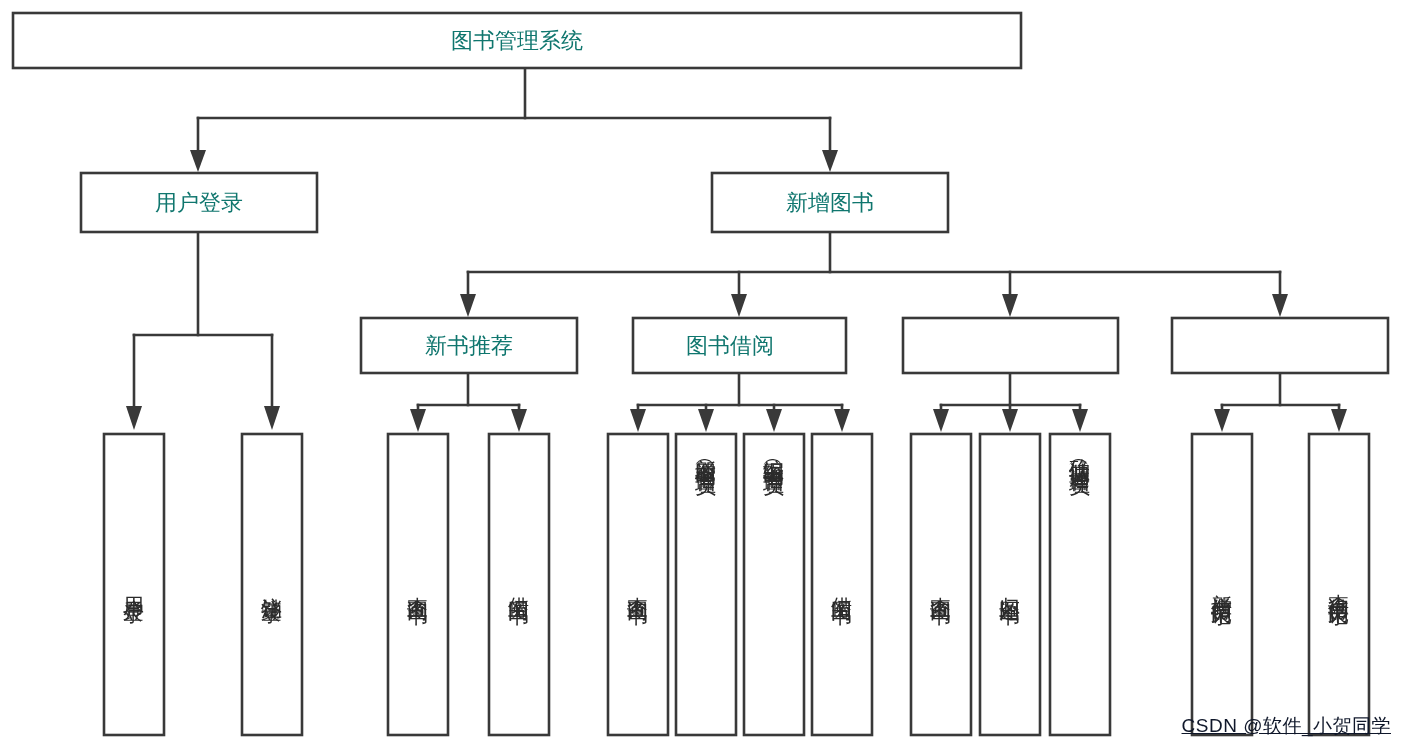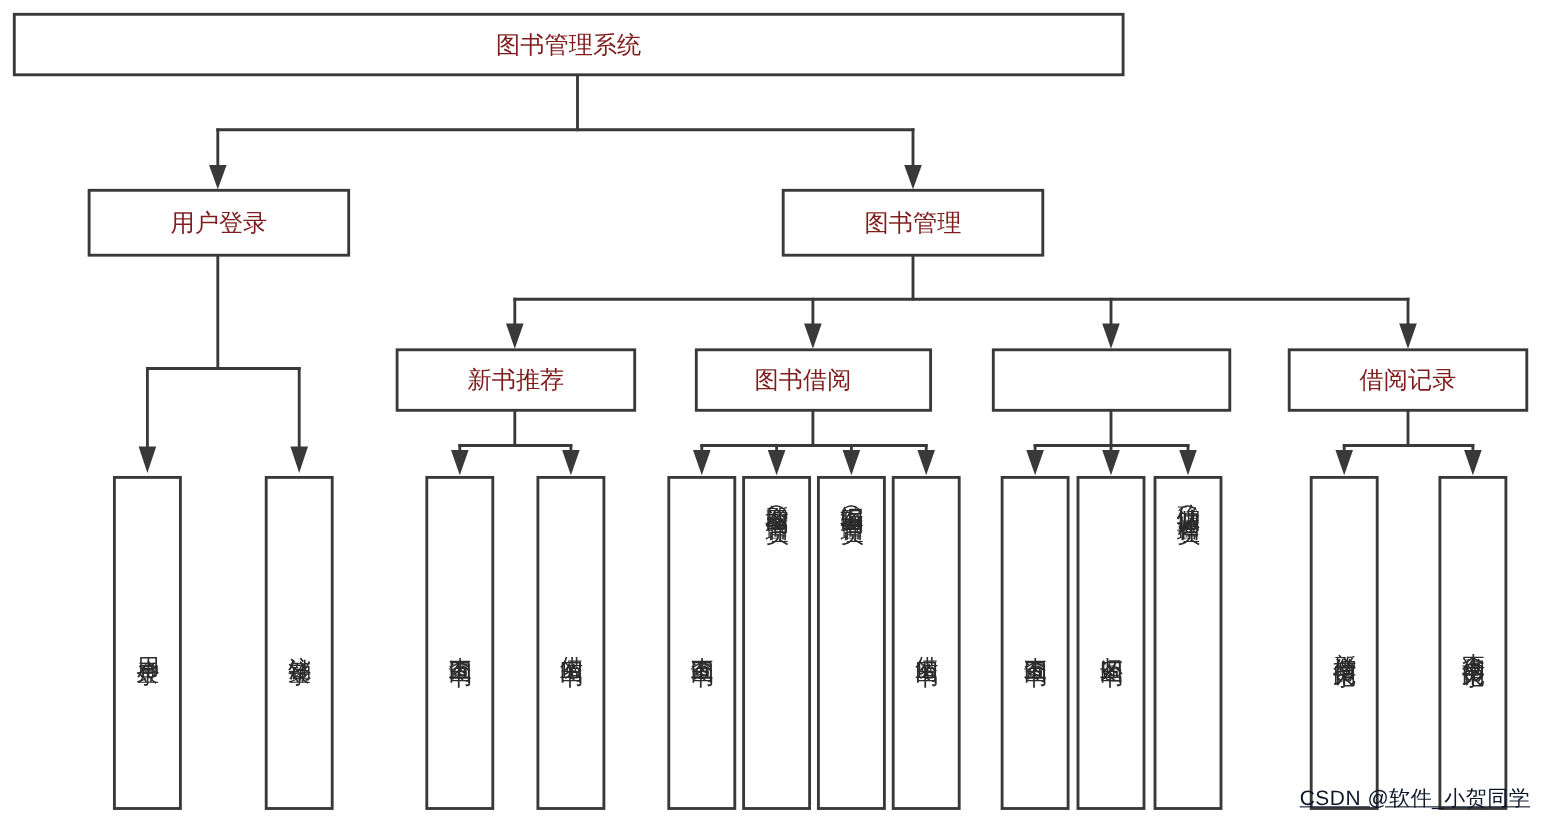--- a/index.html
+++ b/index.html
@@ -61,21 +61,21 @@
   .horiz-text-wrap {
     position: absolute;
     display: flex;
     align-items: center;
     justify-content: center;
     pointer-events: none;
   }
   .horiz-text {
     font-family: "Liberation Sans", "DejaVu Sans", sans-serif;
     font-size: 22px;
-    color: #7f1d1d;
+    color: #0f766e;
     white-space: nowrap;
   }
   #watermark {
     position: absolute;
     right: 14px;
     bottom: 8px;
     font-family: "Liberation Sans", "DejaVu Sans", sans-serif;
     font-size: 19px;
     color: #0f172a;
     letter-spacing: 0.5px;
@@ -199,35 +199,32 @@
 
   <div class="horiz-text-wrap" style="left:13px; top:13px; width:1008px; height:55px;">
     <span class="horiz-text">图书管理系统</span>
   </div>
 
   <div class="horiz-text-wrap" style="left:81px; top:173px; width:236px; height:59px;">
     <span class="horiz-text">用户登录</span>
   </div>
 
   <div class="horiz-text-wrap" style="left:712px; top:173px; width:236px; height:59px;">
-    <span class="horiz-text">图书管理</span>
+    <span class="horiz-text">新增图书</span>
   </div>
 
   <div class="horiz-text-wrap" style="left:361px; top:318px; width:216px; height:55px;">
     <span class="horiz-text">新书推荐</span>
   </div>
 
   <div class="horiz-text-wrap" style="left:633px; top:318px; width:194px; height:55px;">
     <span class="horiz-text">图书借阅</span>
   </div>
 
 
-  <div class="horiz-text-wrap" style="left:1172px; top:318px; width:216px; height:55px;">
-    <span class="horiz-text">借阅记录</span>
-  </div>
 
   <div class="vert-text-wrap" style="left:104px; top:434px; width:60px; height:301px;">
     <span class="vert-text">用户登录</span>
   </div>
   <div class="vert-text-wrap" style="left:242px; top:434px; width:60px; height:301px;">
     <span class="vert-text">注销登录</span>
   </div>
 
   <div class="vert-text-wrap" style="left:388px; top:434px; width:60px; height:301px;">
     <span class="vert-text">查询图书</span>

